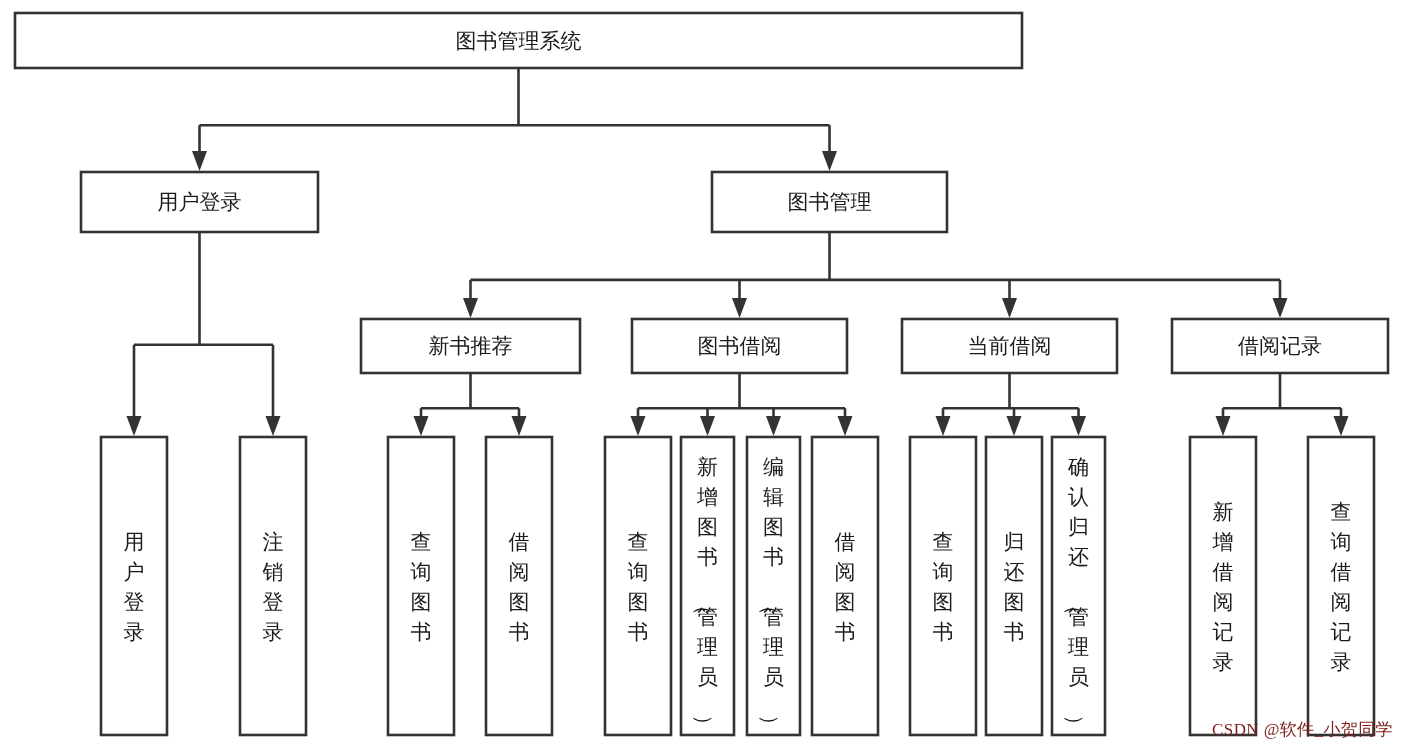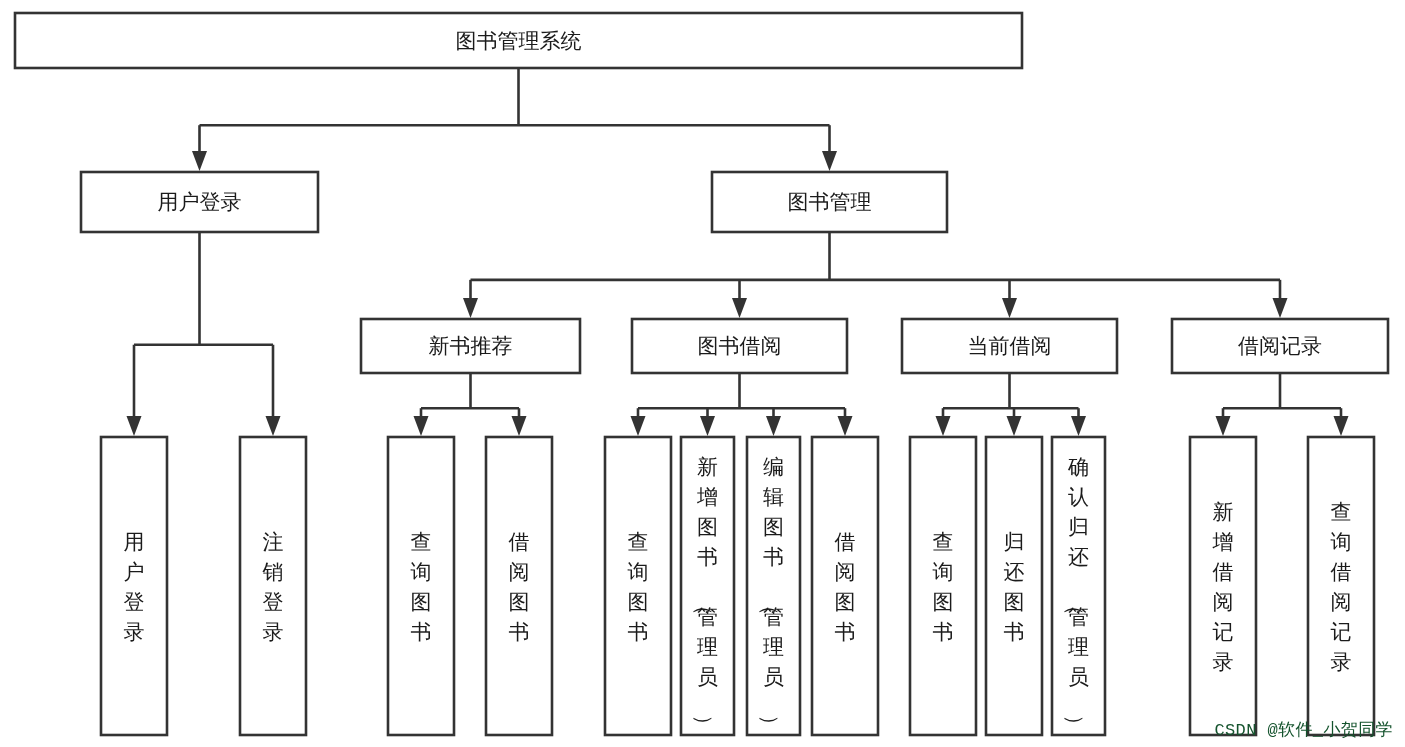--- a/index.html
+++ b/index.html
@@ -51,23 +51,23 @@
   .node-label-v {
     font-family: "DejaVu Sans", "Liberation Sans", sans-serif;
     font-size: 21px;
     fill: #1b1b1b;
     text-anchor: middle;
   }
   .watermark {
     position: absolute;
     right: 12px;
     bottom: 6px;
-    font-family: Liberation Mono, monospace;
+    font-family: Liberation Serif, serif;
     font-size: 17px;
-    color: #14532d;
+    color: #7f1d1d;
     letter-spacing: 0.4px;
     white-space: nowrap;
     user-select: none;
   }
 </style>
 </head>
 <body>
 
 <div id="page">
 

